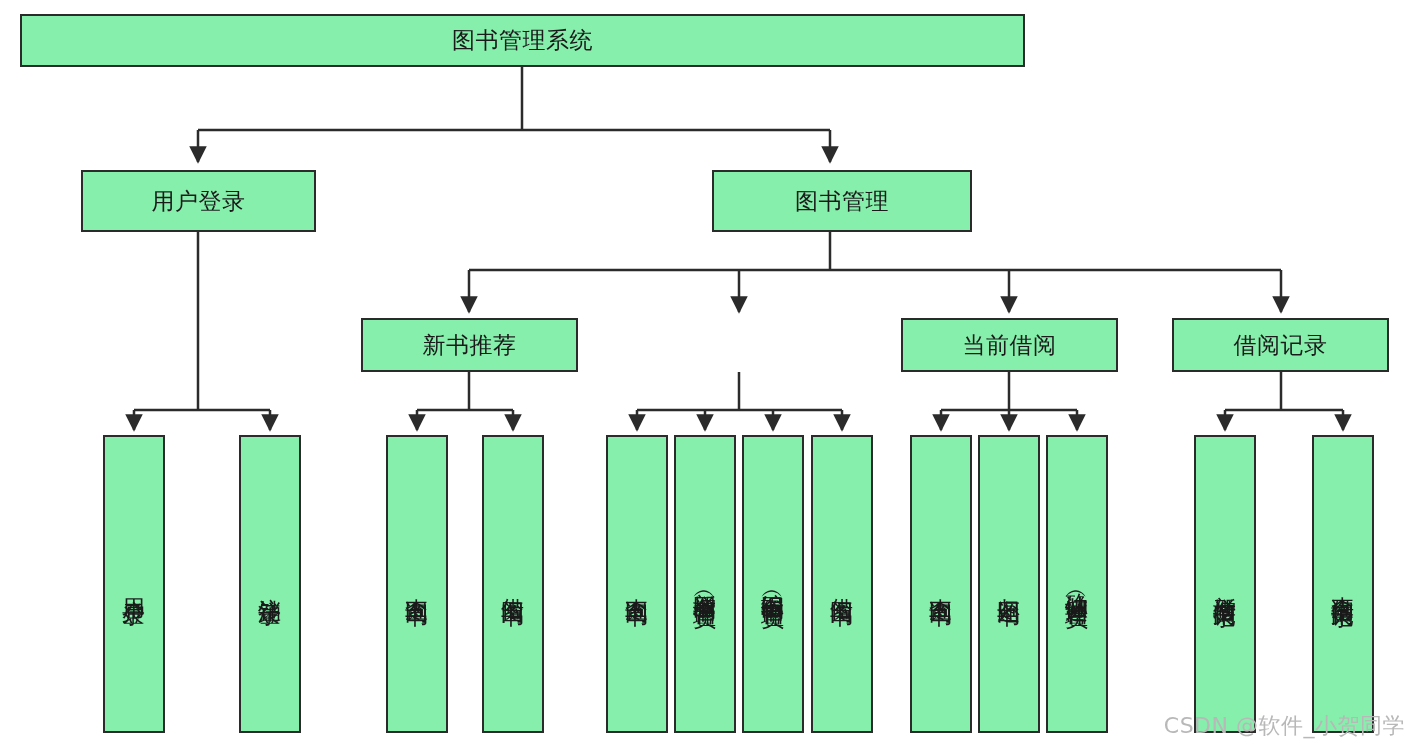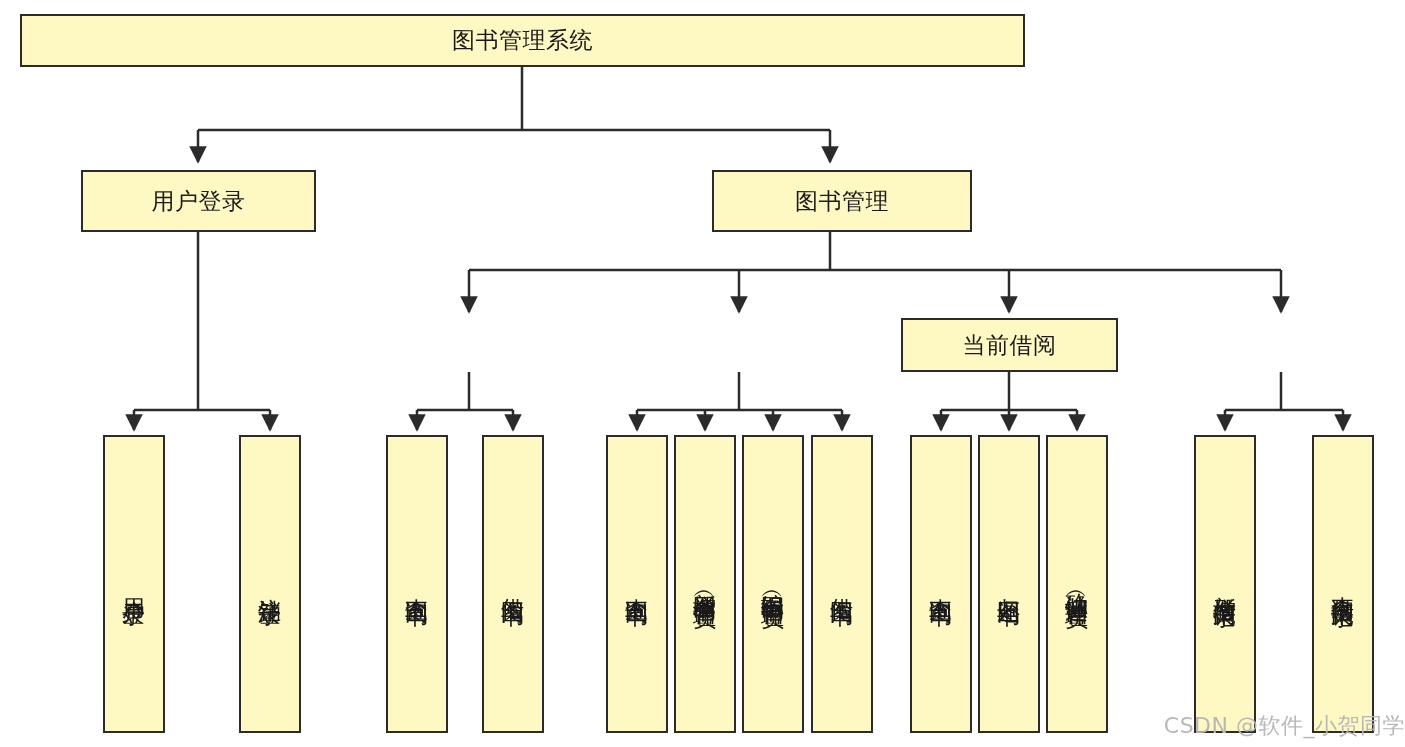--- a/index.html
+++ b/index.html
@@ -18,21 +18,21 @@
   #edges {
     position: absolute;
     left: 0;
     top: 0;
     width: 1405px;
     height: 747px;
   }
   .node {
     position: absolute;
     box-sizing: border-box;
-    background: #fef9c3;
+    background: #86efac;
     border: 2.5px solid #2b2b2b;
     display: flex;
     align-items: center;
     justify-content: center;
     z-index: 2;
   }
   .node .label {
     color: #1a1a1a;
     line-height: 1.25;
     text-align: center;
@@ -124,22 +124,28 @@
     <span class="label">图书管理系统</span>
   </div>
 
   <div class="node horizontal" style="left:81px; top:170px; width:235px; height:62px;">
     <span class="label">用户登录</span>
   </div>
   <div class="node horizontal" style="left:712px; top:170px; width:260px; height:62px;">
     <span class="label">图书管理</span>
   </div>
 
+  <div class="node horizontal" style="left:361px; top:318px; width:217px; height:54px;">
+    <span class="label">新书推荐</span>
+  </div>
   <div class="node horizontal" style="left:901px; top:318px; width:217px; height:54px;">
     <span class="label">当前借阅</span>
+  </div>
+  <div class="node horizontal" style="left:1172px; top:318px; width:217px; height:54px;">
+    <span class="label">借阅记录</span>
   </div>
 
   <div class="node vertical" style="left:103px; top:435px; width:62px; height:298px;">
     <span class="label">用户登录</span>
   </div>
   <div class="node vertical" style="left:239px; top:435px; width:62px; height:298px;">
     <span class="label">注销登录</span>
   </div>
 
   <div class="node vertical" style="left:386px; top:435px; width:62px; height:298px;">

